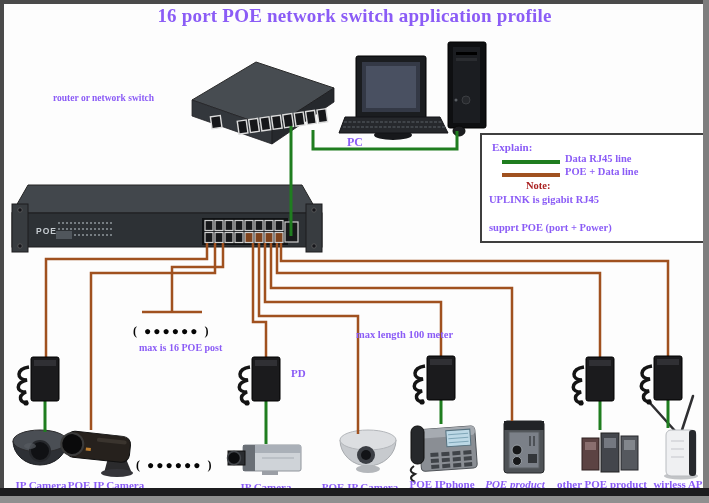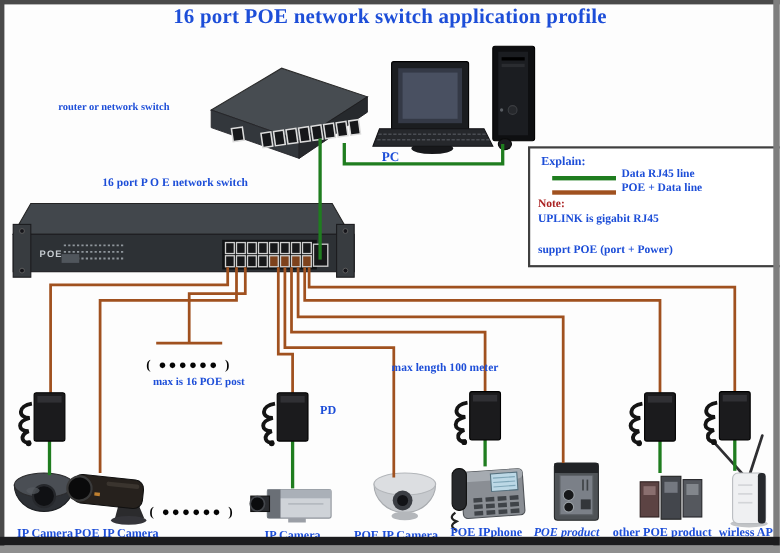--- a/index.html
+++ b/index.html
@@ -1,31 +1,31 @@
 <!DOCTYPE html>
 <html><head>
 <meta charset="utf-8">
 <style>
   html,body{margin:0;padding:0;background:#e8e8e8;}
   .stage{
     position:relative;width:709px;height:503px;background:#fdfdfd;
     font-family:"Liberation Serif",serif;overflow:hidden;
   }
   .frame{position:absolute;background:#4a4a4a;}
-  .lbl{position:absolute;font-weight:bold;color:#1d4ed8;white-space:nowrap;line-height:1.1;}
+  .lbl{position:absolute;font-weight:bold;color:#8b5cf6;white-space:nowrap;line-height:1.1;}
   .center{transform:translateX(-50%);}
   .title{top:6px;left:0;width:709px;text-align:center;font-size:19px;letter-spacing:.2px;}
   .dots{font-size:12px;letter-spacing:2px;color:#050505;}
   .legend{
     position:absolute;left:480px;top:133px;width:233px;height:110px;
     background:#fff;border:2px solid #3f3f3f;box-sizing:border-box;
   }
   .legend .lbl{font-size:10.5px;}
   .swatch{position:absolute;height:4px;width:58px;}
-  .note-red{color:#aa2222;}
+  .note-red{color:#aa2222;margin-left:37px;}
   .just{word-spacing:3.5px;}
   svg{position:absolute;left:0;top:0;}
 </style>
 </head>
 <body>
 
 <div class="stage">
 
   <svg width="709" height="503" viewBox="0 0 709 503">
     <defs>
@@ -232,21 +232,20 @@
     <use href="#pd" x="0" y="0" transform="translate(31,357)"></use>
     <use href="#pd" x="0" y="0" transform="translate(252,357)"></use>
     <use href="#pd" x="0" y="0" transform="translate(427,356)"></use>
     <use href="#pd" x="0" y="0" transform="translate(586,357)"></use>
     <use href="#pd" x="0" y="0" transform="translate(654,356)"></use>
   </svg>
 
   <div class="lbl title">16 port POE network switch application profile</div>
   <div class="lbl" style="left:53px;top:93px;font-size:9.5px;text-align:center;">router or network switch</div>
   <div class="lbl" style="left:347px;top:136px;font-size:12px;">PC</div>
-  <div class="lbl" style="left:93px;top:161px;font-size:10.5px;">16 port P O E  network switch</div>
   <div class="lbl dots" style="left:133px;top:325px;">( ●●●●●● )</div>
   <div class="lbl" style="left:139px;top:342px;font-size:10px;">max is 16 POE post</div>
   <div class="lbl" style="left:356px;top:329px;font-size:10.5px;">max length 100 meter</div>
   <div class="lbl" style="left:291px;top:367px;font-size:11px;">PD</div>
   <div class="lbl dots" style="left:136px;top:459px;">( ●●●●●● )</div>
 
   <div class="legend">
     <div class="lbl" style="left:10px;top:6px;font-size:11px;">Explain:</div>
     <div class="swatch" style="left: 20px; top: 25px; background: rgb(31, 125, 31);"></div>
     <div class="lbl" style="left:83px;top:18px;">Data RJ45 line</div>

